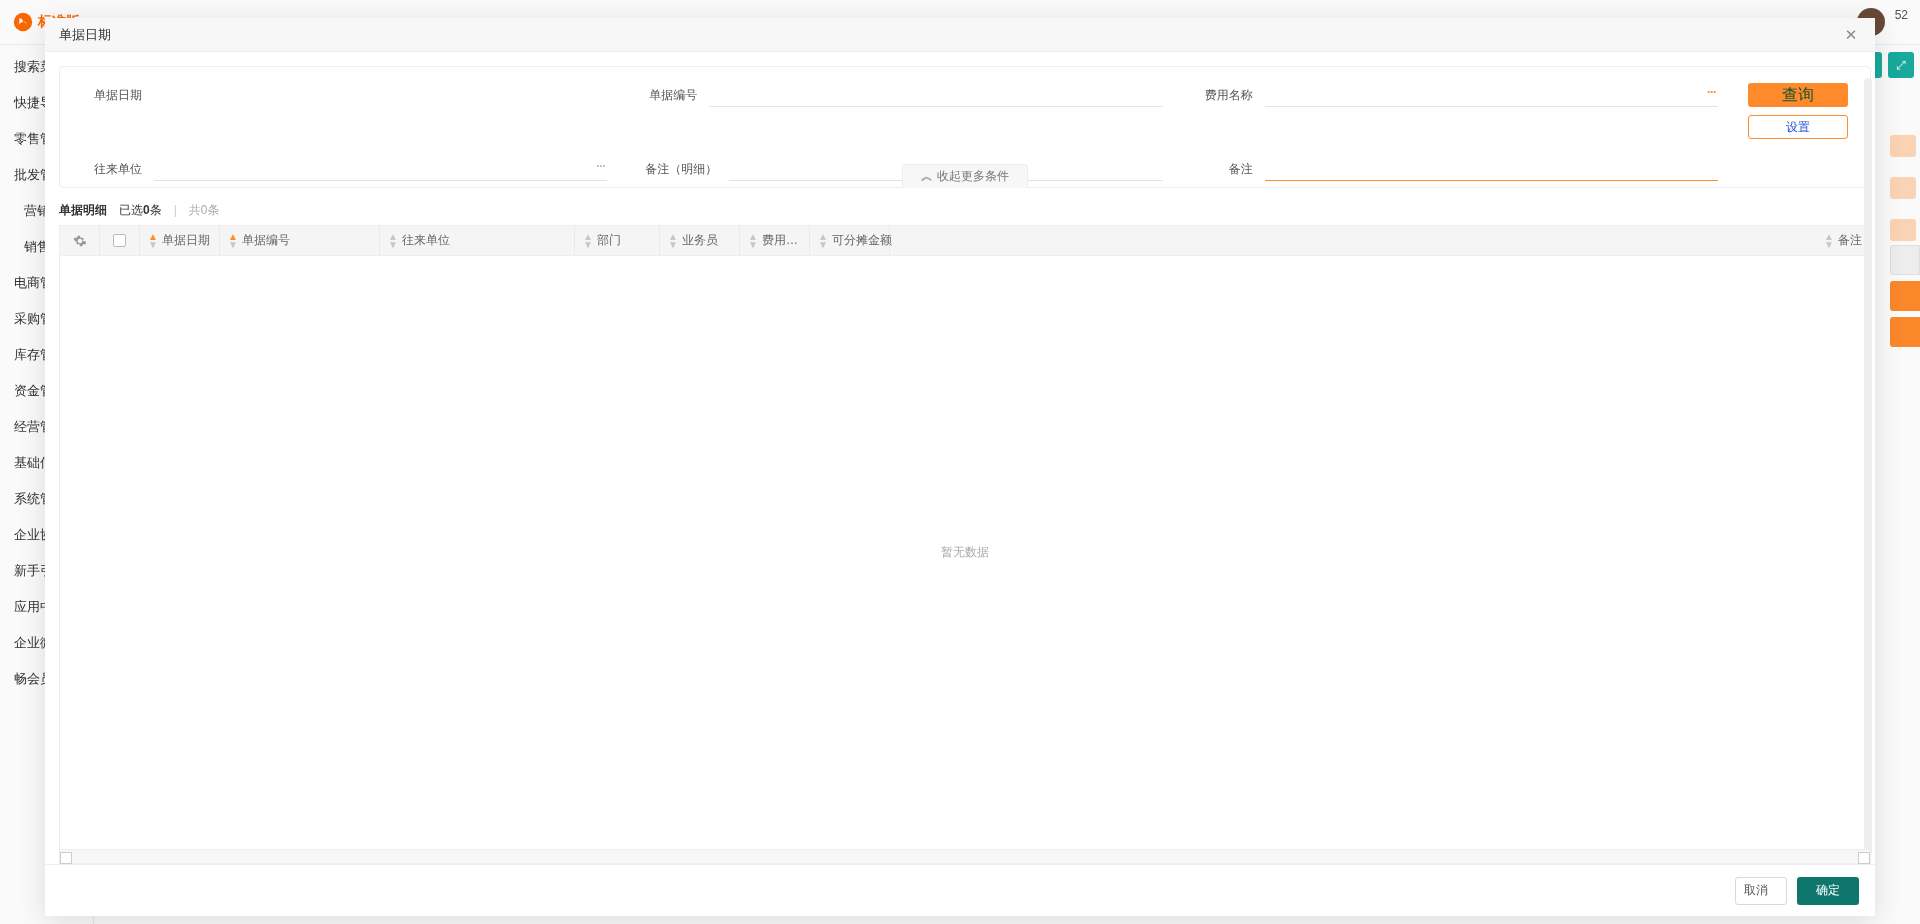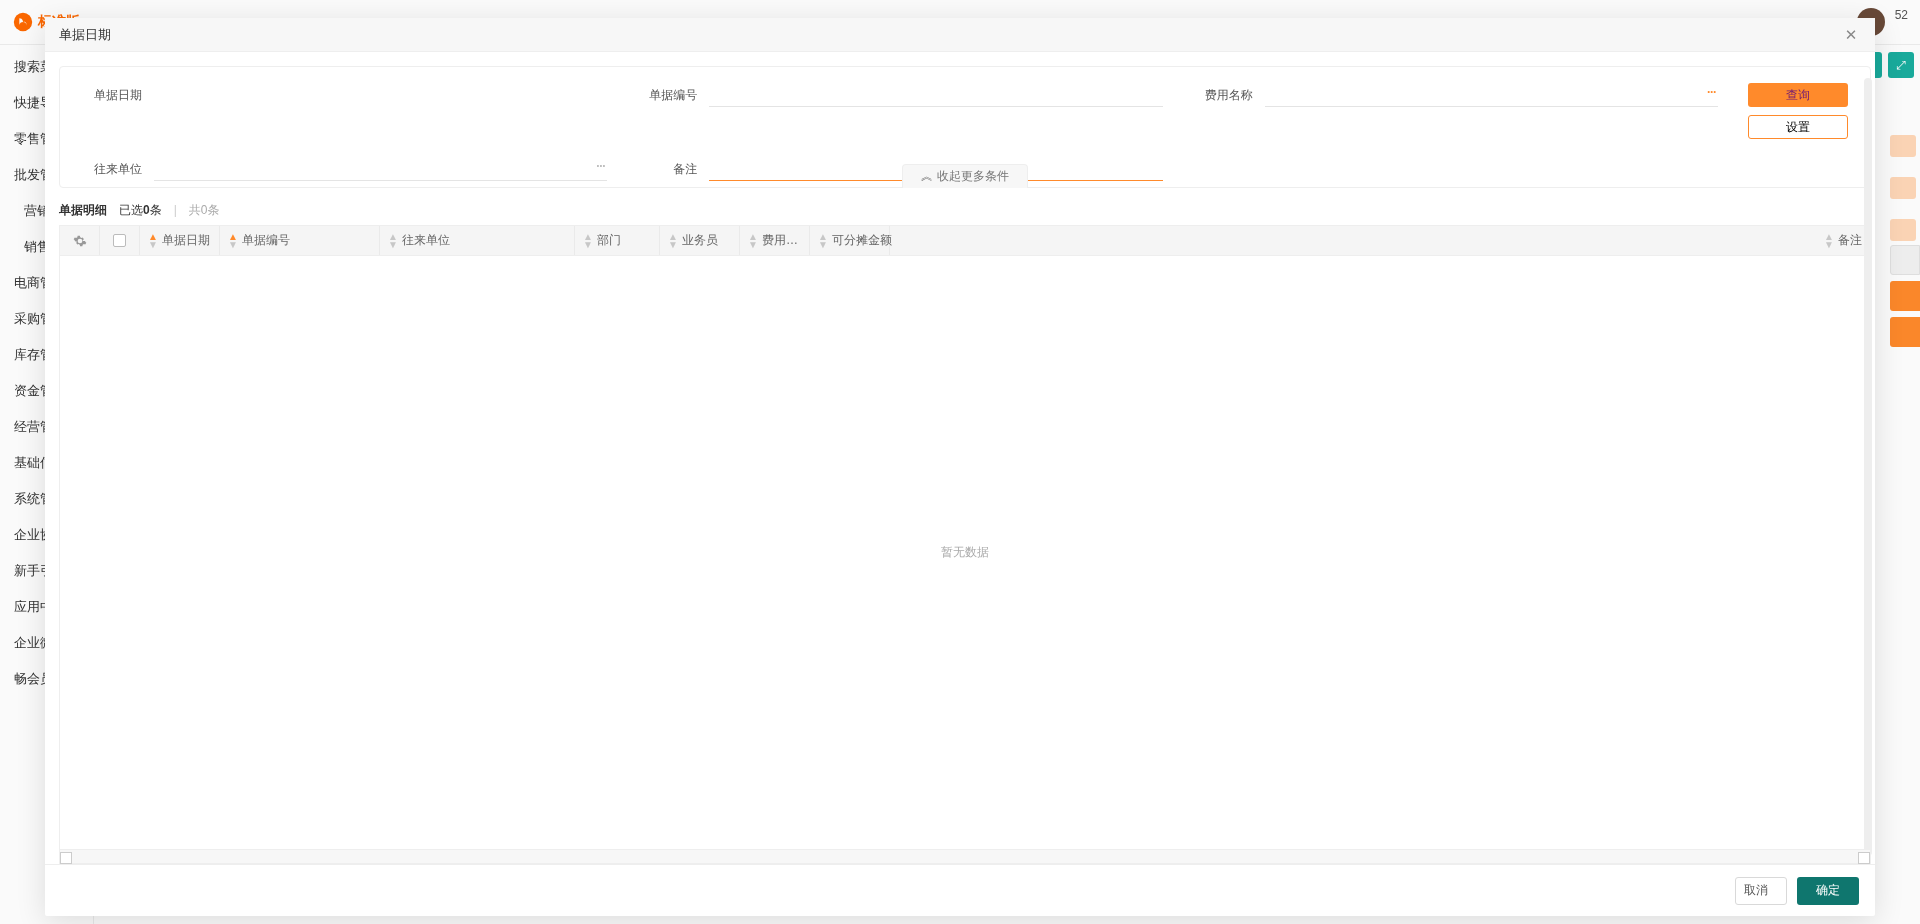--- a/index.html
+++ b/index.html
@@ -31,22 +31,22 @@
   .modal-mask { position: absolute; inset: 0; background: rgba(0,0,0,0.02); }
   .modal { position: absolute; left: 45px; top: 18px; right: 45px; bottom: 8px; background: #fff; display: flex; flex-direction: column; box-shadow: 0 6px 30px rgba(0,0,0,0.12); border-radius: 2px; }
   .modal-header { height: 34px; display: flex; align-items: center; padding: 0 14px; border-bottom: 1px solid #eee; background: #f7f7f7; }
   .modal-title { font-size: 13px; color: #333; margin-right: auto; }
   .modal-close { width: 20px; height: 20px; display: flex; align-items: center; justify-content: center; color: #888; cursor: pointer; font-size: 15px; }
   .modal-body { flex: 1; padding: 14px 4px 0 14px; overflow: hidden; display: flex; flex-direction: column; }
   .modal-footer { height: 52px; border-top: 1px solid #eee; display: flex; align-items: center; justify-content: flex-end; gap: 10px; padding: 0 16px; }
   .btn { height: 28px; padding: 0 18px; border-radius: 3px; display: inline-flex; align-items: center; justify-content: center; font-size: 12px; cursor: pointer; border: 1px solid transparent; }
   .btn-default { background: #fff; border-color: #d9d9d9; color: #555; padding-left: 8px; }
   .btn-primary { background: #0f766e; color: #fff; }
-  .btn-link-orange { background: #fff; color: #000000; border-color: #ff8a2b; height: 24px; padding: 0 14px; font-size: 12px; }
-  .btn-solid-orange { background: #ff8a2b; color: #701a75; height: 24px; padding: 0 14px; font-size: 12px; }
+  .btn-link-orange { background: #fff; color: #1d4ed8; border-color: #ff8a2b; height: 24px; padding: 0 14px; font-size: 12px; }
+  .btn-solid-orange { background: #ff8a2b; color: #14532d; height: 24px; padding: 0 14px; font-size: 16px; }
 
   
   .filter-panel { border: 1px solid #eee; border-radius: 4px; padding: 16px 22px 6px 22px; position: relative; }
   .filter-grid { display: grid; grid-template-columns: 1fr 1fr 1fr 100px; column-gap: 30px; row-gap: 18px; align-items: start; }
   .f-field { display: flex; align-items: flex-start; gap: 12px; }
   .f-label { width: 60px; flex: none; text-align: right; color: #555; font-size: 12px; padding-top: 4px; }
   .f-ctrl { flex: 1; min-width: 0; }
   .f-input { width: 100%; border: none; border-bottom: 1px solid #e4e4e4; height: 24px; font-size: 12px; outline: none; background: transparent; }
   .f-input:focus, .f-input.active { border-bottom-color: #ff8a2b; }
   .f-with-more { position: relative; }
@@ -187,20 +187,24 @@
         </div>
 
         <div class="f-field">
           <div class="f-label">往来单位</div>
           <div class="f-ctrl f-with-more">
             <input class="f-input" type="text" style="">
             <span class="f-more gray">···</span>
           </div>
         </div>
 
+        <div class="f-field">
+          <div class="f-label" style="width:80px">备注（明细）</div>
+          <div class="f-ctrl"><input class="f-input" type="text" style=""></div>
+        </div>
 
         <div class="f-field">
           <div class="f-label">备注</div>
           <div class="f-ctrl"><input class="f-input active" type="text" style=""></div>
         </div>
 
         <div></div>
       </div>
 
       <div class="collapse-bar">

